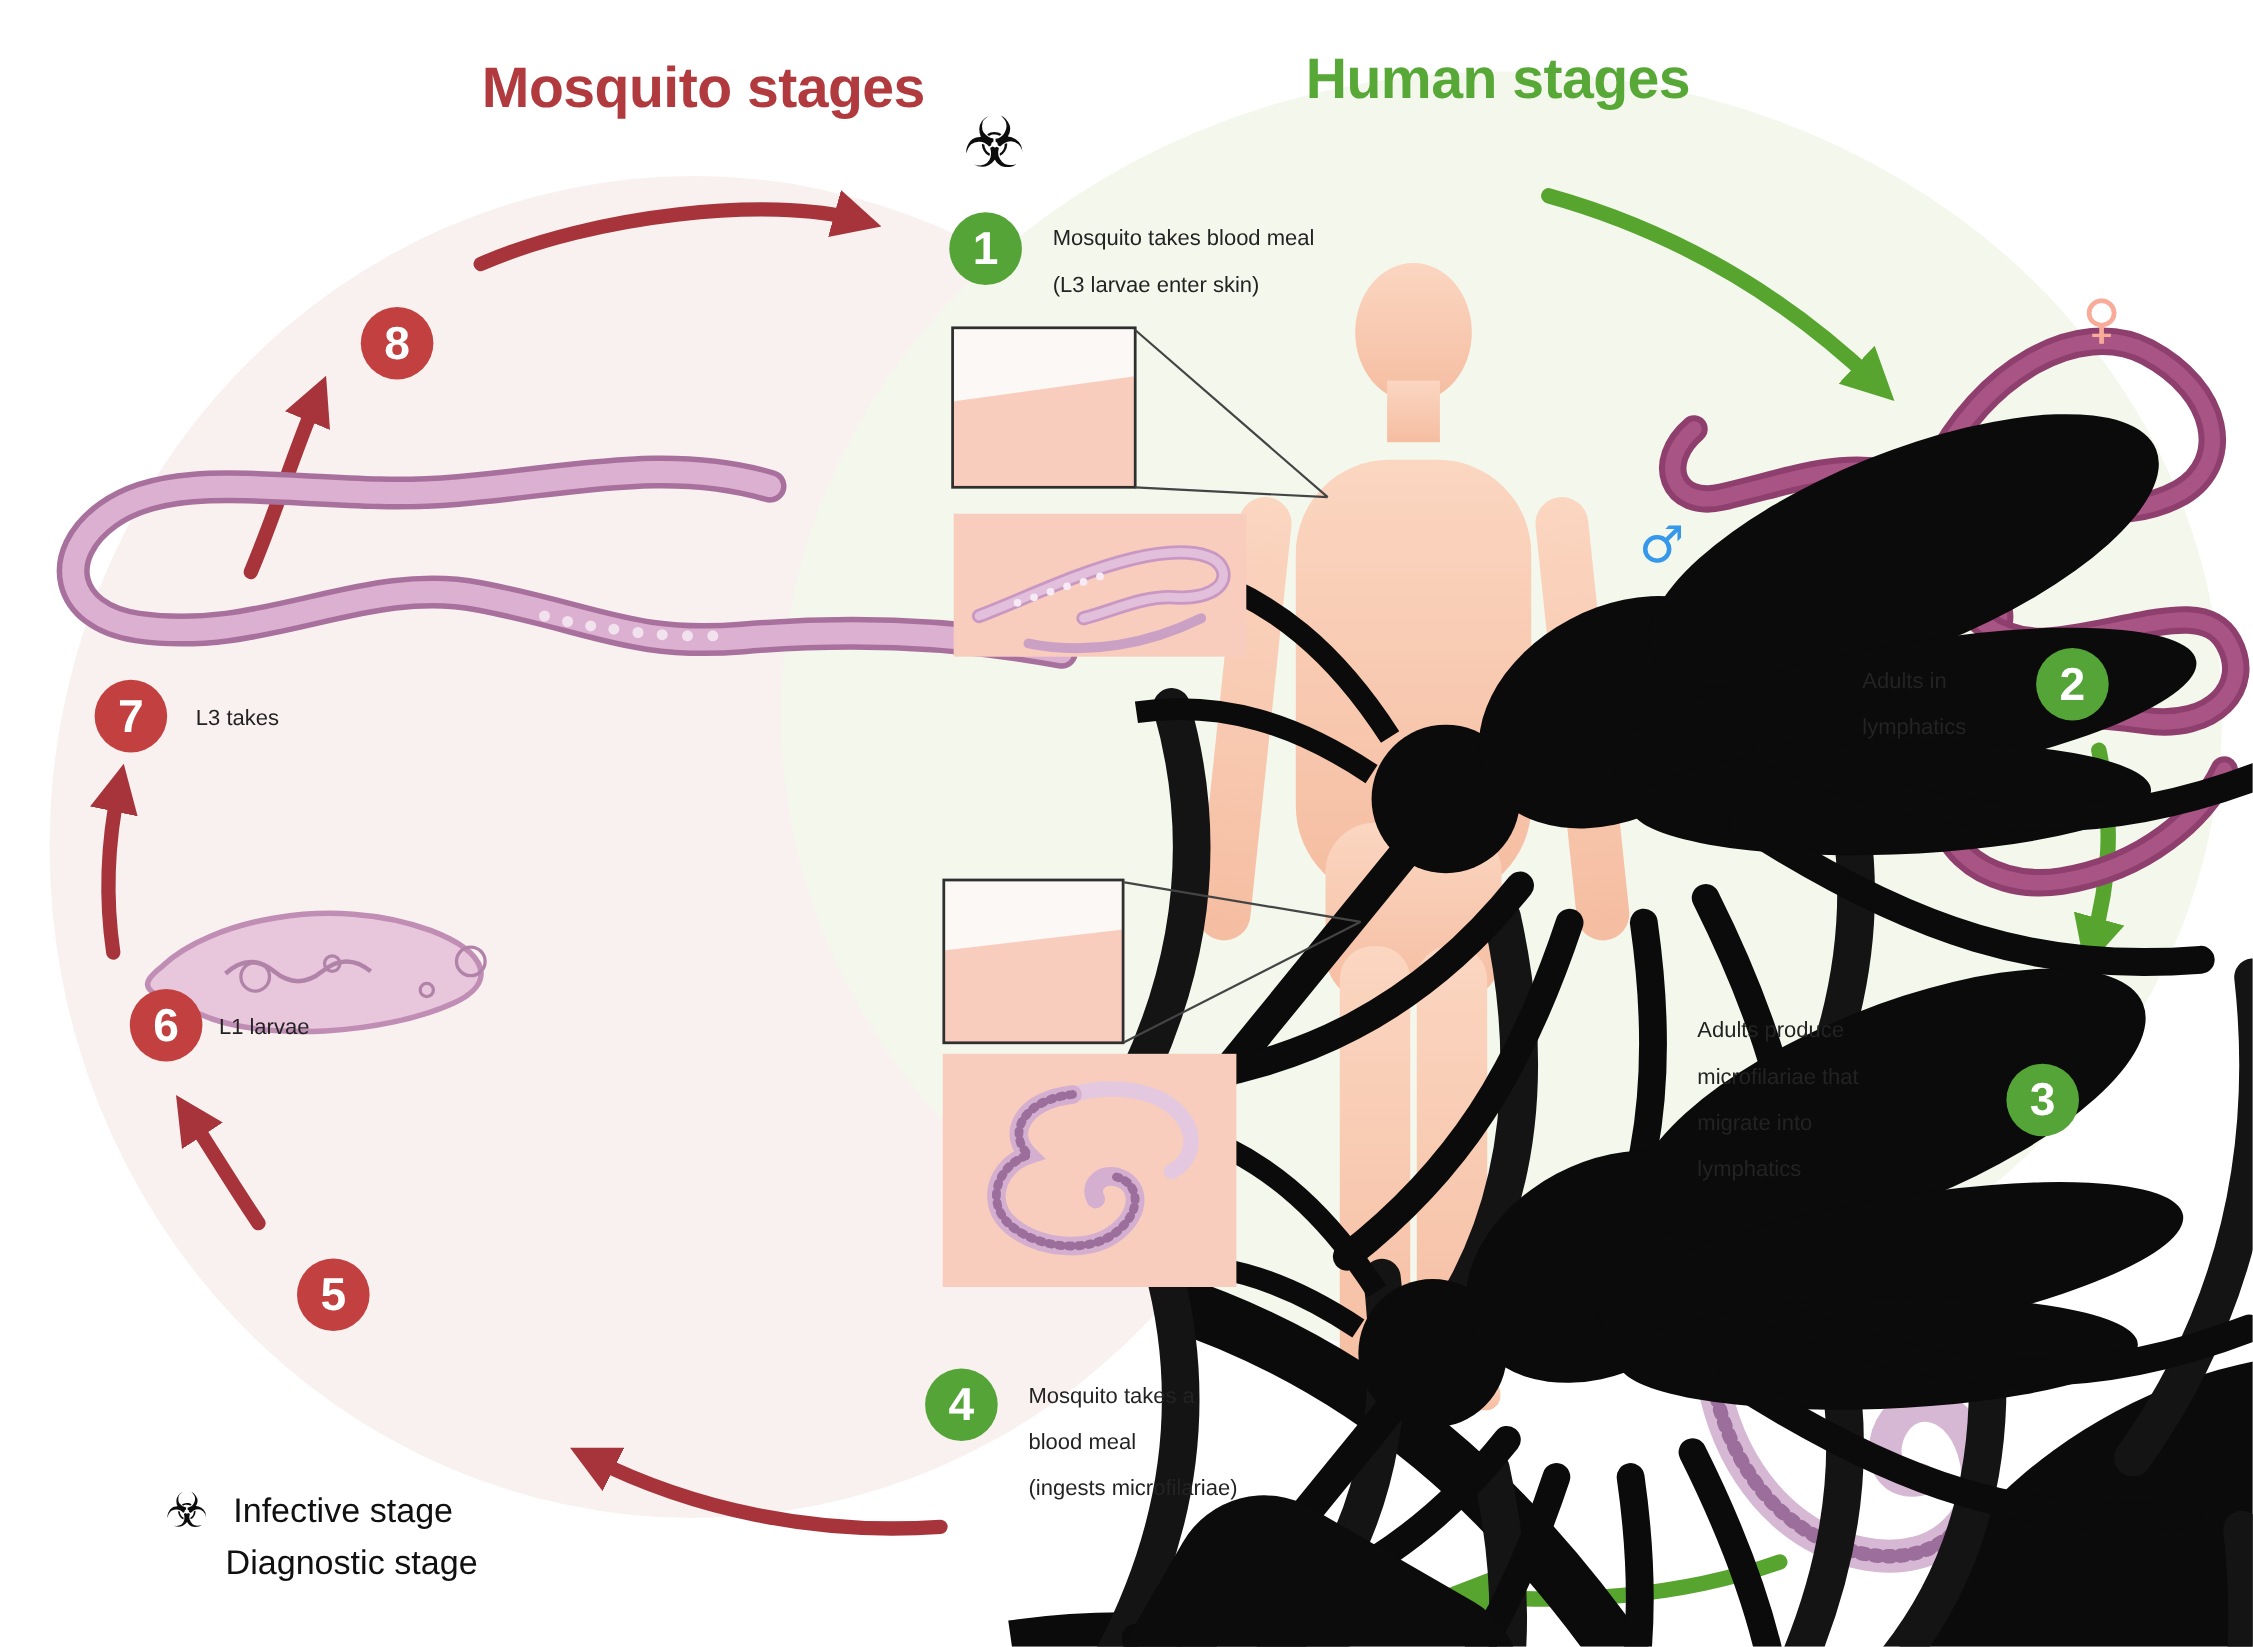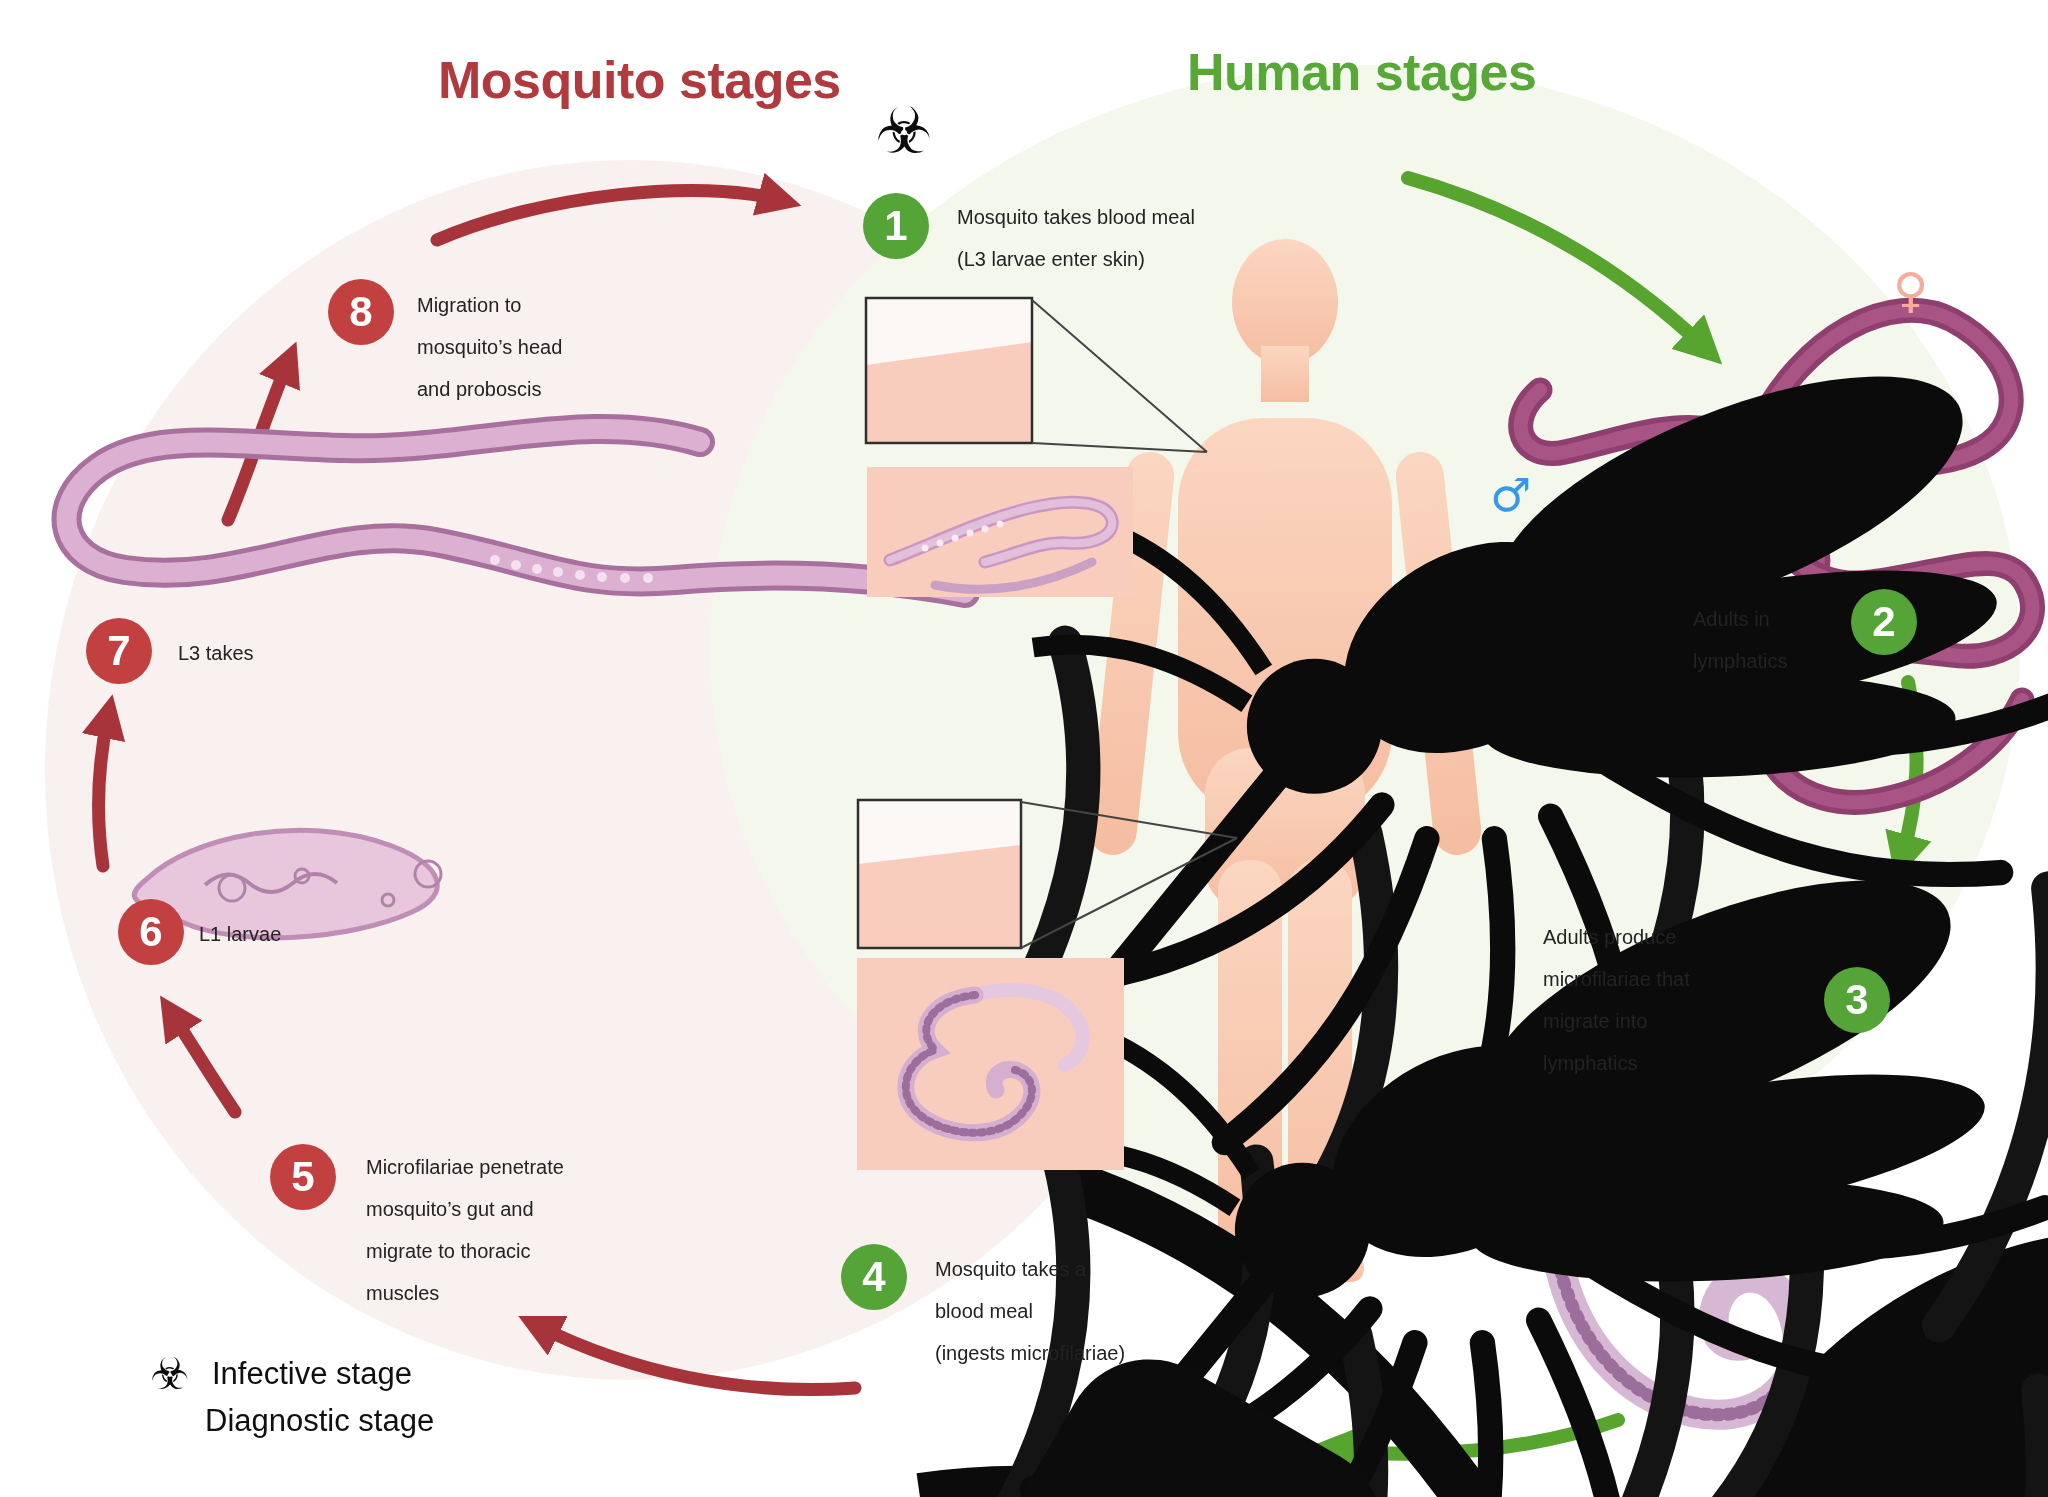--- a/index.html
+++ b/index.html
@@ -236,26 +236,19 @@
 (L3 larvae enter skin)</div>
   <div class="step-text" style="left:1693px;top:598px">Adults in
 lymphatics</div>
   <div class="step-text" style="left:1543px;top:916px">Adults produce
 microfilariae that
 migrate into
 lymphatics</div>
   <div class="step-text" style="left:935px;top:1248px">Mosquito takes a
 blood meal
 (ingests microfilariae)</div>
-  <div class="step-text" style="left:366px;top:1146px">Microfilariae penetrate
-mosquito’s gut and
-migrate to thoracic
-muscles</div>
   <div class="step-text" style="left:199px;top:913px">L1 larvae</div>
   <div class="step-text" style="left:178px;top:632px">L3 takes</div>
-  <div class="step-text" style="left:417px;top:284px">Migration to
-mosquito’s head
-and proboscis</div>
 
   <div class="legend-label" id="legend-label-infective">Infective stage</div>
   <div class="legend-label" id="legend-label-diagnostic">Diagnostic stage</div>
 
 </div>
 
 </body></html>

